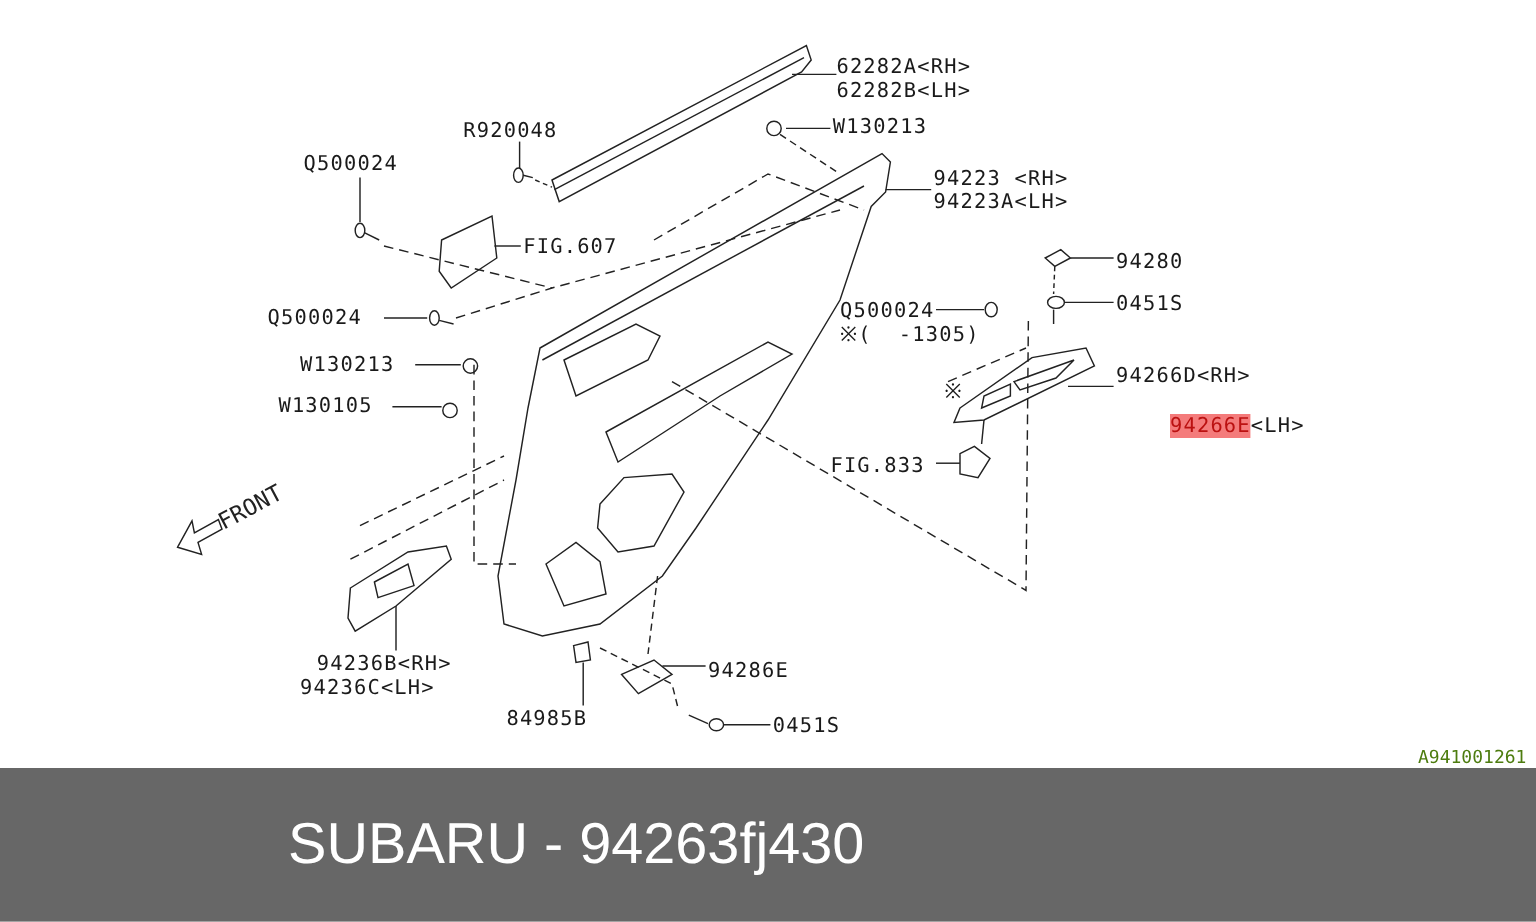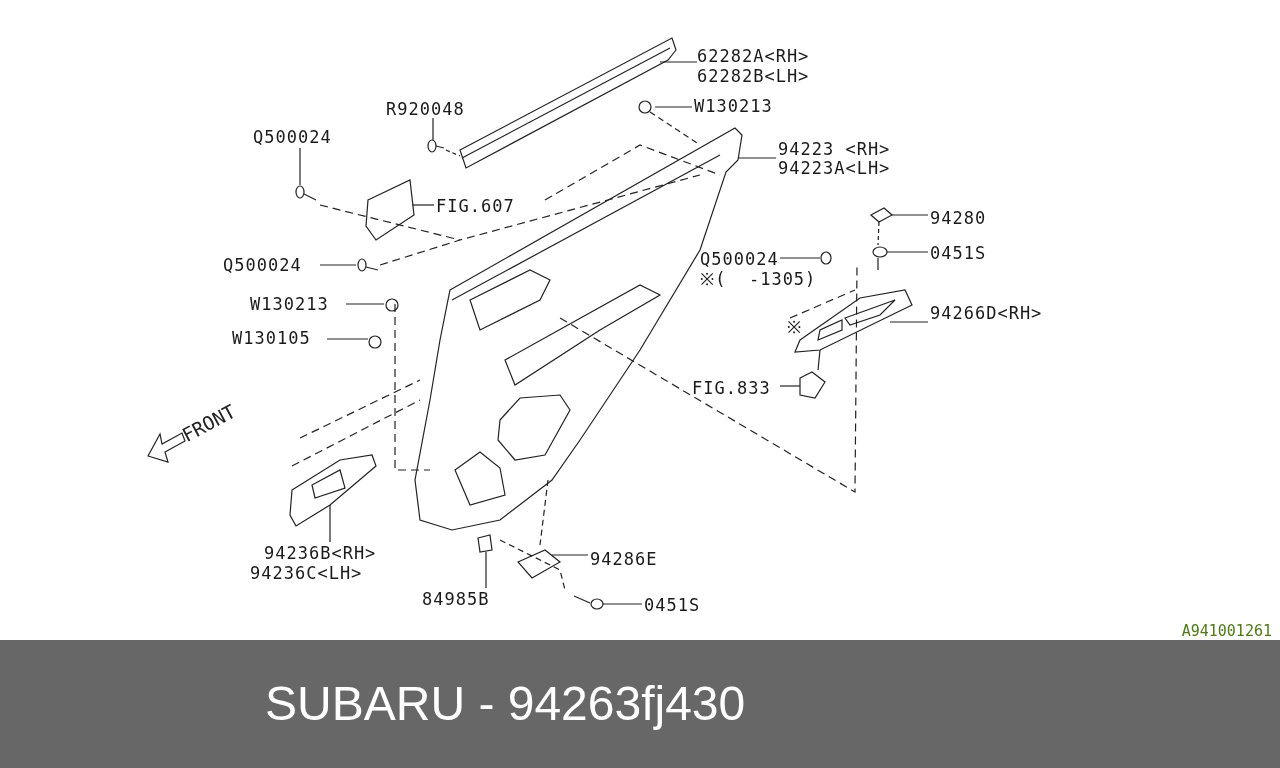--- a/index.html
+++ b/index.html
@@ -3,21 +3,21 @@
 <meta charset="utf-8">
 <style>
   html, body { margin:0; padding:0; }
   body { width:1280px; height:768px; background:#ffffff; position:relative; overflow:hidden; font-family:"Liberation Sans", sans-serif; }
   #diagram { position:absolute; left:0; top:0; width:1280px; height:640px; background:#fff; }
   #diagram svg { position:absolute; left:0; top:0; }
   .lbl { position:absolute; font-family:"DejaVu Sans Mono", monospace; font-size:17px; color:#1a1a1a; letter-spacing:1px; line-height:20px; white-space:pre; }
   .hl { background:#f47b7b; color:#b11; }
   .docid { position:absolute; right:8px; top:622px; font-family:"DejaVu Sans Mono", monospace; font-size:15px; color:#4d7c0f; }
   #footer { position:absolute; left:0; top:640px; width:1280px; height:128px; background:#676767; }
-  #footer .ttl { position:absolute; top:36px; font-family:"Liberation Sans", sans-serif; font-size:48px; color:#ffffff;margin-left:25px; }
+  #footer .ttl { position:absolute; top:36px; font-family:"Liberation Sans", sans-serif; font-size:48px; color:#ffffff; }
   .front { position:absolute; left:180px; top:412px; transform:rotate(-28deg); font-family:"DejaVu Sans Mono", monospace; font-size:19px; color:#222; }
 </style>
 </head>
 <body>
 
 <div id="diagram">
   <svg width="1280" height="640" viewBox="0 0 1280 640" fill="none" stroke="#222" stroke-width="1.2">
 
     <path d="M460 150 L672 38 L676 50 L668 60 L466 168 Z"></path>
     <path d="M462 158 L670 48"></path>
@@ -118,19 +118,22 @@
       <div class="lbl" style="left: 930px; top: 303px;">94266D&lt;RH&gt;</div>
       <div class="lbl" style="left: 232px; top: 328px;">W130105</div>
       <div class="lbl" style="left: 787px; top: 317px;">※</div>
       <div class="lbl" style="left: 692px; top: 378px;">FIG.833</div>
       <div class="lbl" style="left: 264px; top: 543px;">94236B&lt;RH&gt;</div>
       <div class="lbl" style="left: 250px; top: 563px;">94236C&lt;LH&gt;</div>
       <div class="lbl" style="left: 590px; top: 549px;">94286E</div>
       <div class="lbl" style="left: 422px; top: 589px;">84985B</div>
       <div class="lbl" style="left: 644px; top: 595px;">0451S</div>
     </div>
+  <div class="lbl" id="hl-wrap" style="left: 930px; top: 325px;">
+    <span class="hl">94266E</span><span>&lt;LH&gt;</span>
+  </div>
 
   <div class="docid">A941001261</div>
 </div>
 
 <div id="footer">
   <div class="ttl" style="left:240px;">SUBARU - 94263fj430</div>
 </div>
 
 </body></html>

